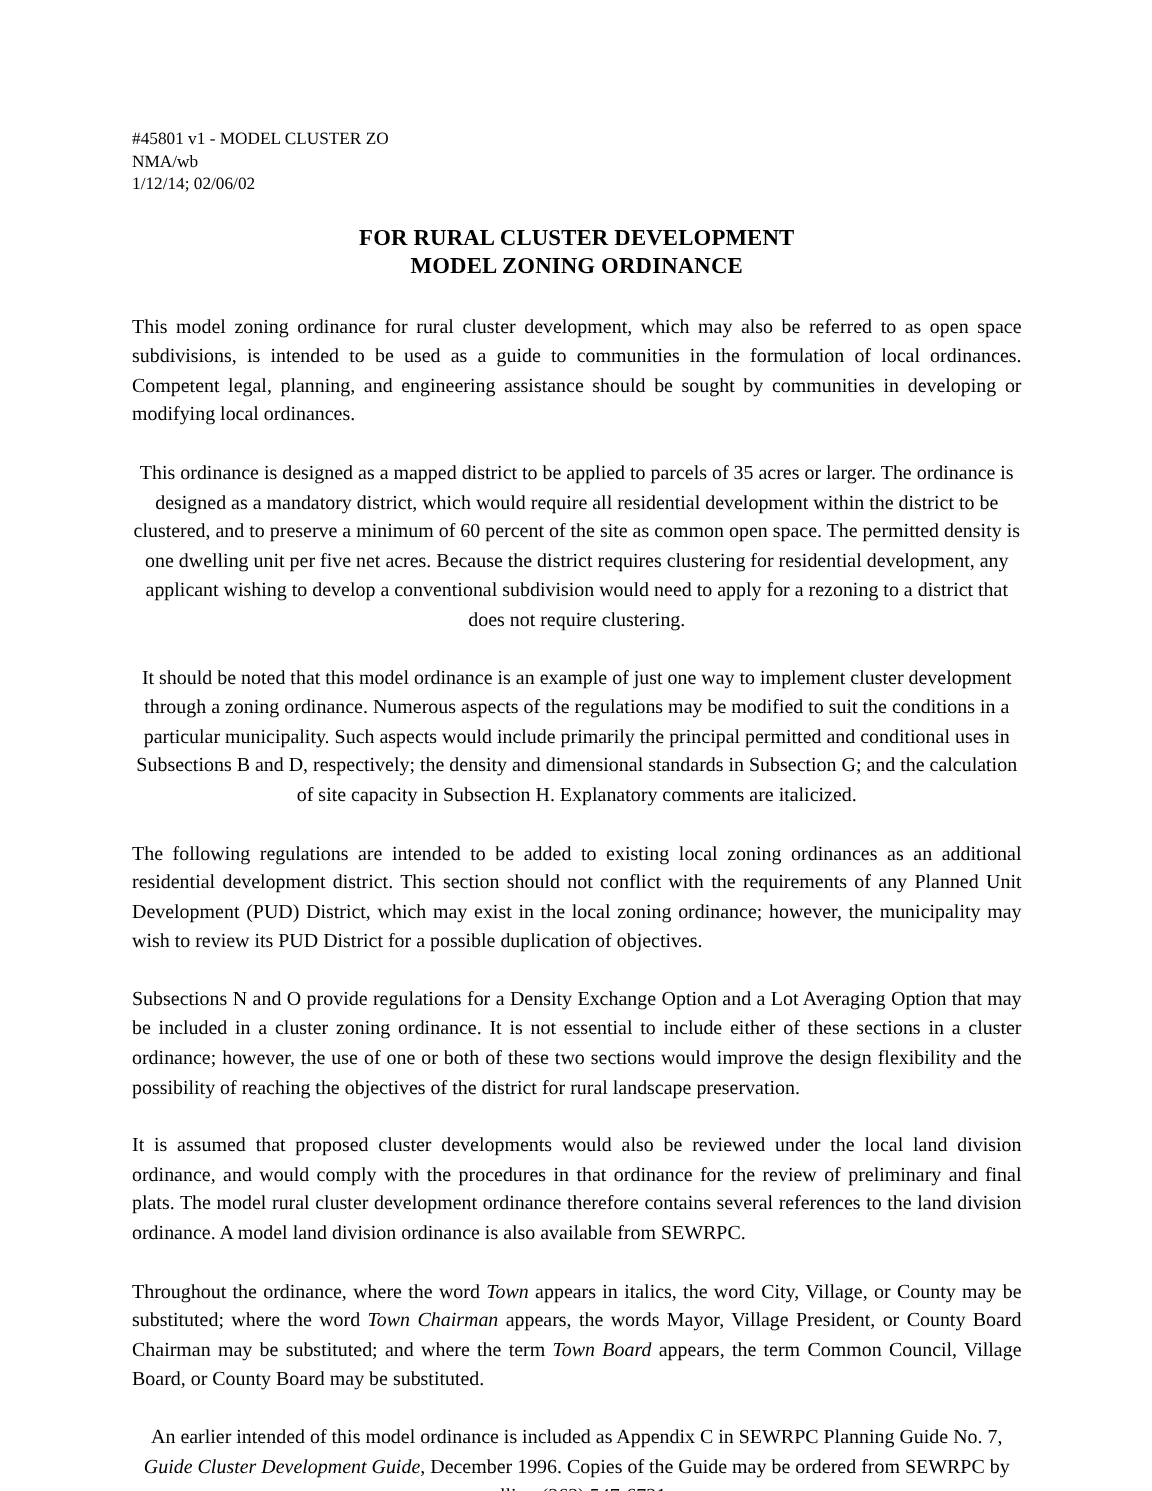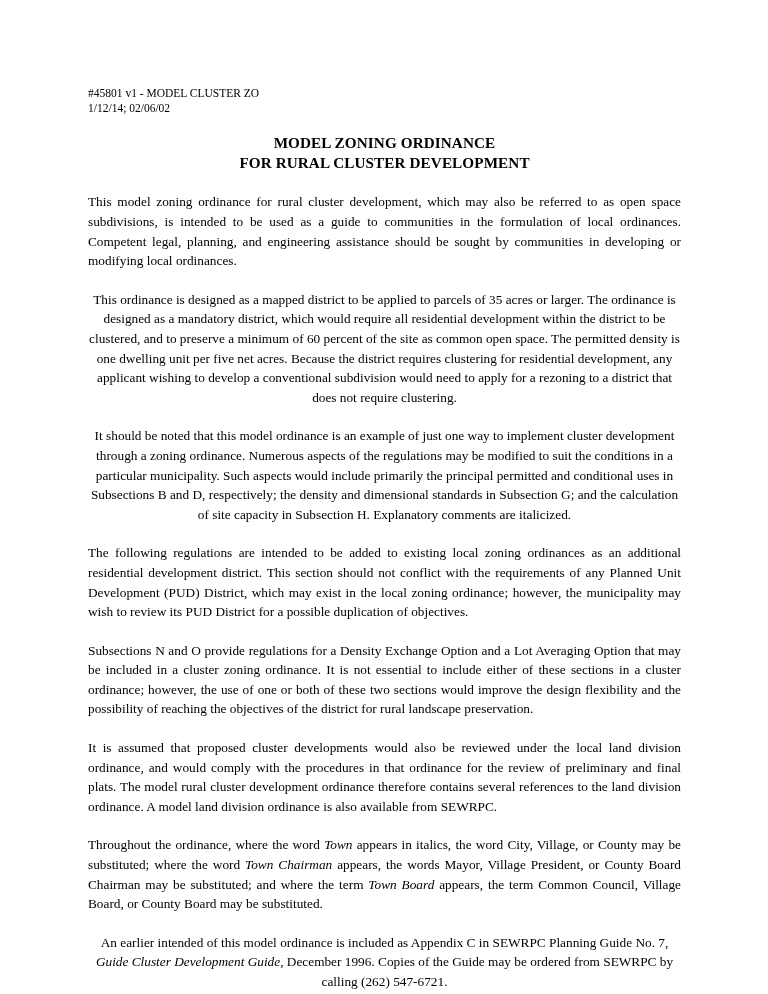--- a/index.html
+++ b/index.html
@@ -76,26 +76,27 @@
   }
 </style>
 </head>
 <body>
 
 <div class="page">
   <div class="content">
 
     <div class="memo">
       <div>#45801 v1 - MODEL CLUSTER ZO</div>
+      <div>NMA/wb</div>
       <div>1/12/14; 02/06/02</div>
     </div>
 
     <div class="doc-title">
+      <span class="line">FOR RURAL CLUSTER DEVELOPMENT</span>
       <span class="line">MODEL ZONING ORDINANCE</span>
-      <span class="line">FOR RURAL CLUSTER DEVELOPMENT</span>
     </div>
 
     <div class="body-copy">
         <p class="para"><span>This model zoning ordinance for rural cluster development, which may also be referred to as open space subdivisions, is intended to be used as a guide to communities in the formulation of local ordinances. Competent legal, planning, and engineering assistance should be sought by communities in developing or modifying local ordinances.</span></p>
         <p class="para left"><span>This ordinance is designed as a mapped district to be applied to parcels of 35 acres or larger. The ordinance is designed as a mandatory district, which would require all residential development within the district to be clustered, and to preserve a minimum of 60 percent of the site as common open space. The permitted density is one dwelling unit per five net acres. Because the district requires clustering for residential development, any applicant wishing to develop a conventional subdivision would need to apply for a rezoning to a district that does not require clustering.</span></p>
         <p class="para left"><span>It should be noted that this model ordinance is an example of just one way to implement cluster development through a zoning ordinance. Numerous aspects of the regulations may be modified to suit the conditions in a particular municipality. Such aspects would include primarily the principal permitted and conditional uses in Subsections B and D, respectively; the density and dimensional standards in Subsection G; and the calculation of site capacity in Subsection H. Explanatory comments are italicized.</span></p>
         <p class="para"><span>The following regulations are intended to be added to existing local zoning ordinances as an additional residential development district. This section should not conflict with the requirements of any Planned Unit Development (PUD) District, which may exist in the local zoning ordinance; however, the municipality may wish to review its PUD District for a possible duplication of objectives.</span></p>
         <p class="para"><span>Subsections N and O provide regulations for a Density Exchange Option and a Lot Averaging Option that may be included in a cluster zoning ordinance. It is not essential to include either of these sections in a cluster ordinance; however, the use of one or both of these two sections would improve the design flexibility and the possibility of reaching the objectives of the district for rural landscape preservation.</span></p>
         <p class="para"><span>It is assumed that proposed cluster developments would also be reviewed under the local land division ordinance, and would comply with the procedures in that ordinance for the review of preliminary and final plats.  The model rural cluster development ordinance therefore contains several references to the land division ordinance.  A model land division ordinance is also available from SEWRPC.</span></p>
         <p class="para"><span>Throughout the ordinance, where the word </span><i>Town</i><span> appears in italics, the word City, Village, or County may be substituted; where the word </span><i>Town Chairman</i><span> appears, the words Mayor, Village President, or County Board Chairman may be substituted; and where the term </span><i>Town Board</i><span> appears, the term Common Council, Village Board, or County Board may be substituted.</span></p>

